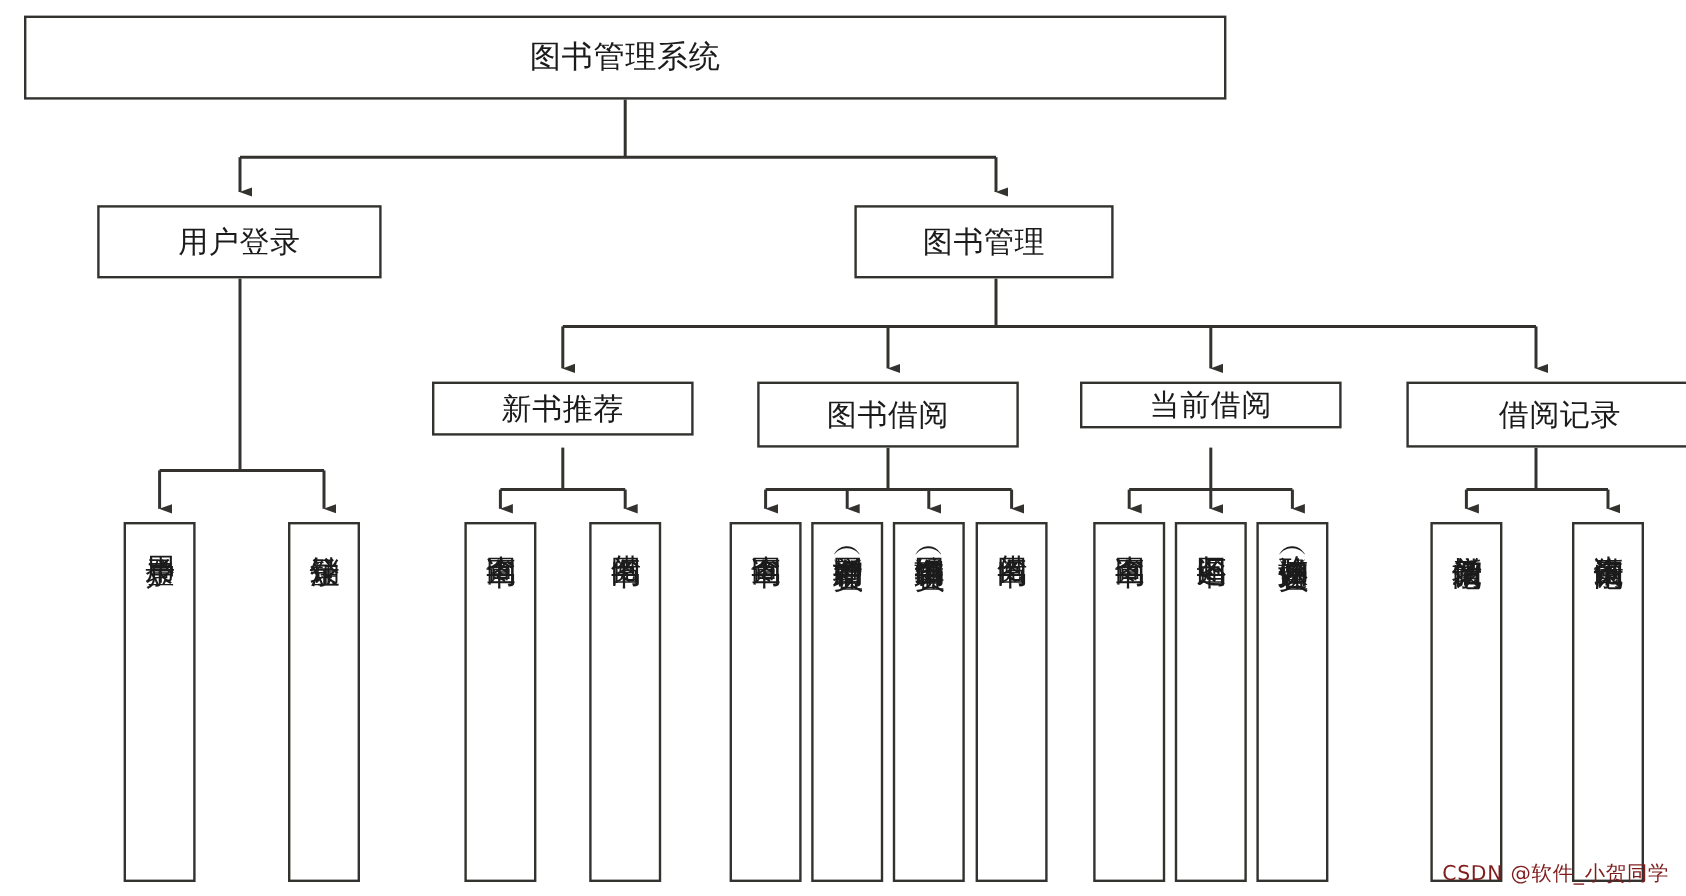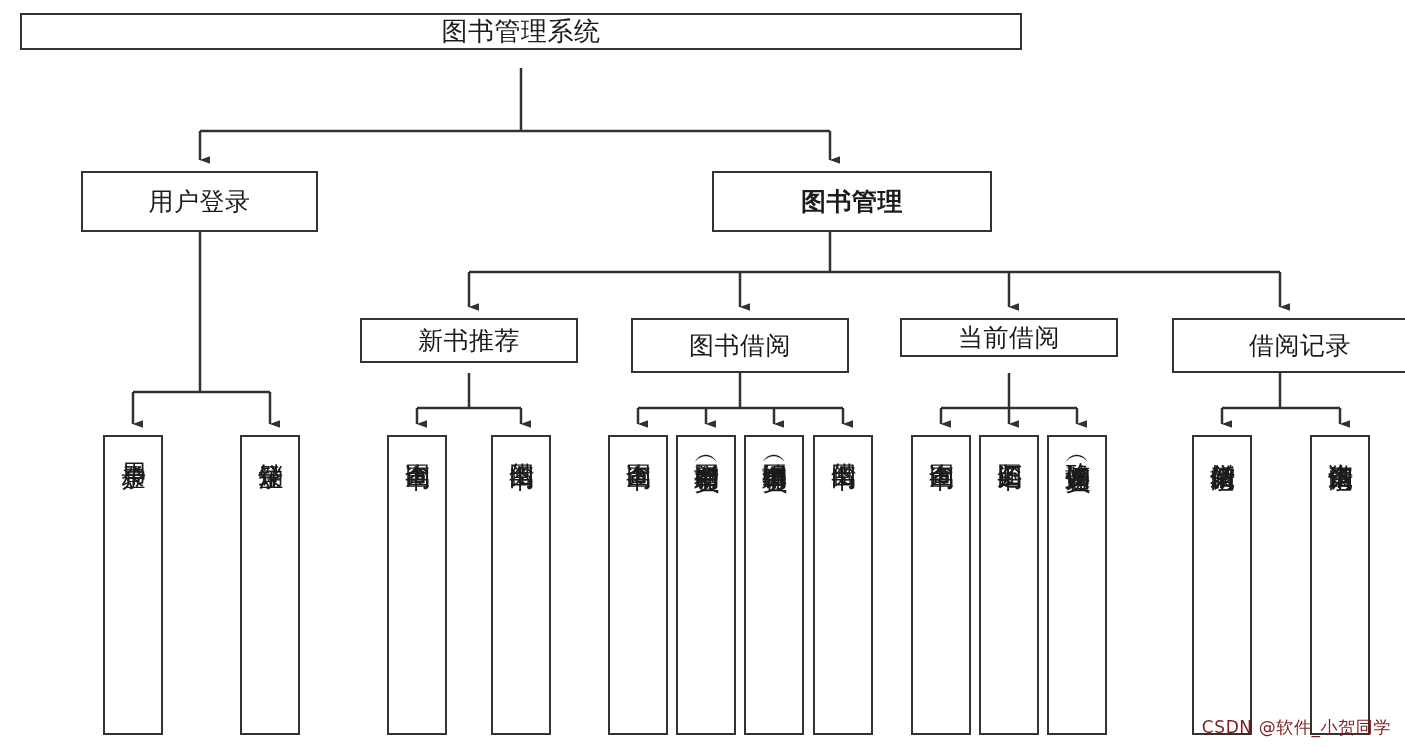--- a/index.html
+++ b/index.html
@@ -122,28 +122,28 @@
       <path d="M 1077 408 L 1077 424" marker-end="url(#arrow)"></path>
 
       <path d="M 1280 373 L 1280 408"></path>
       <path d="M 1222 408 L 1340 408"></path>
       <path d="M 1222 408 L 1222 424" marker-end="url(#arrow)"></path>
       <path d="M 1340 408 L 1340 424" marker-end="url(#arrow)"></path>
 
     </g>
   </svg>
 
-  <div class="node h title" style="left:20px; top:13px; width:1002px; height:37px;">
+  <div class="node h title" style="left:20px; top:13px; width:1002px; height:70px;">
     <span class="lbl">图书管理系统</span>
   </div>
 
   <div class="node h" style="left:81px; top:171px; width:237px; height:61px;">
     <span class="lbl">用户登录</span>
   </div>
-  <div class="node h" style="left:712px; top:171px; width:280px; height:61px;font-weight:bold;">
+  <div class="node h" style="left:712px; top:171px; width:216px; height:61px;">
     <span class="lbl">图书管理</span>
   </div>
 
   <div class="node h" style="left:360px; top:318px; width:218px; height:45px;align-items:center;">
     <span class="lbl">新书推荐</span>
   </div>
   <div class="node h" style="left:631px; top:318px; width:218px; height:55px;">
     <span class="lbl">图书借阅</span>
   </div>
   <div class="node h" style="left:900px; top:318px; width:218px; height:39px;">

